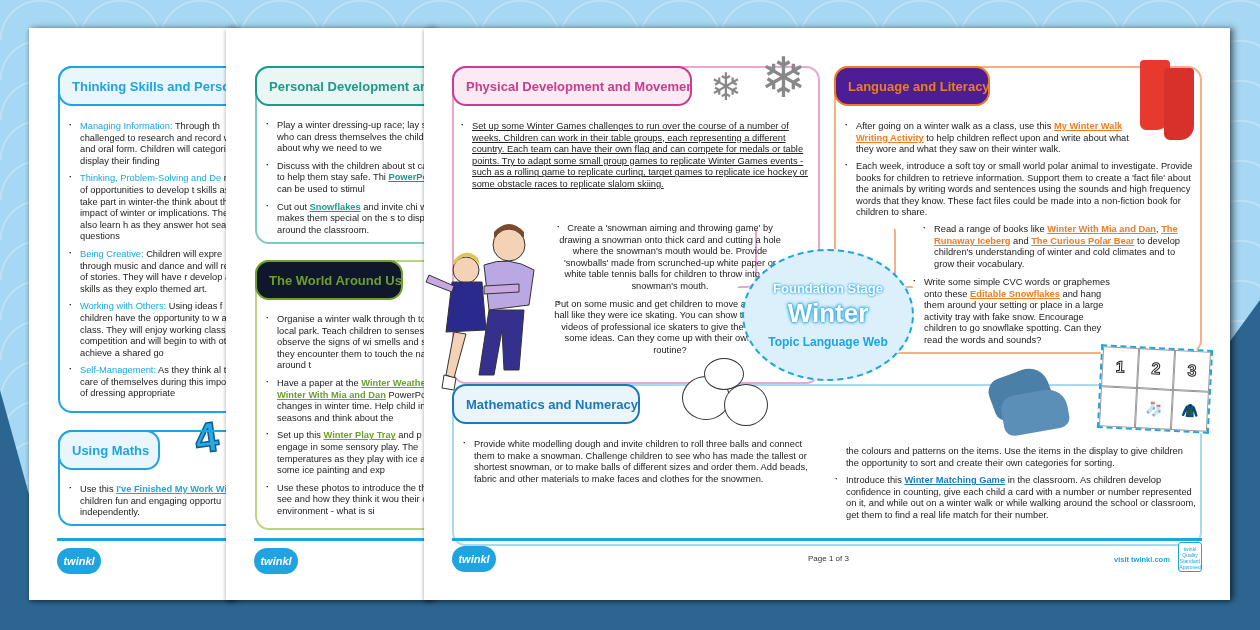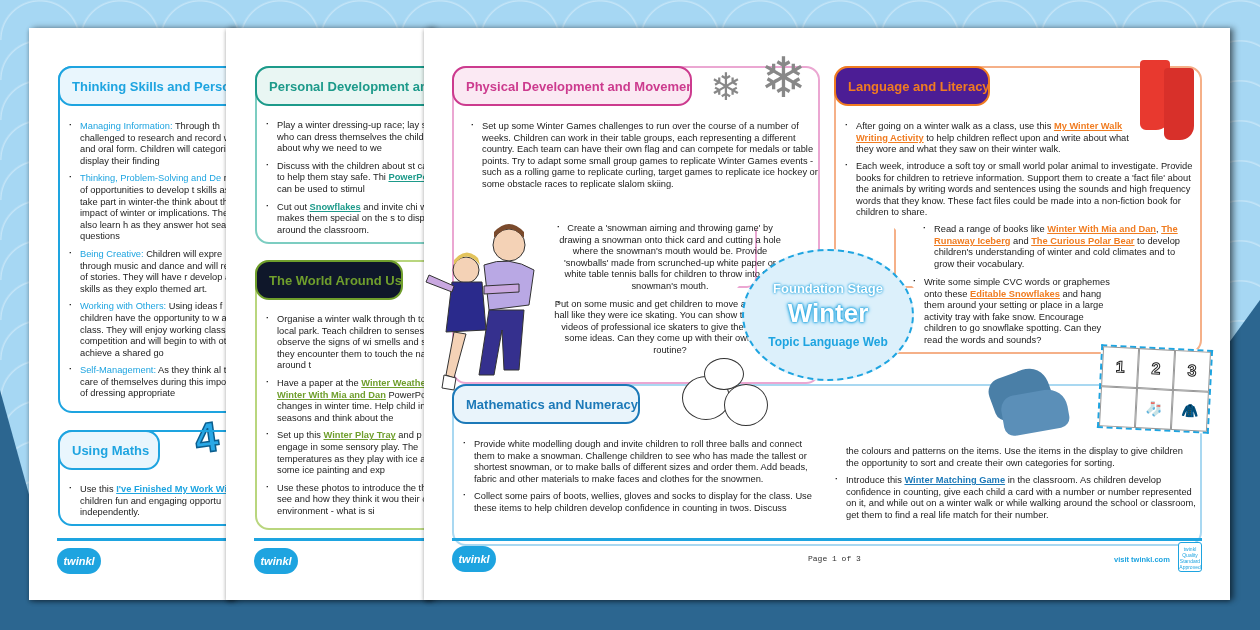--- a/index.html
+++ b/index.html
@@ -169,21 +169,21 @@
   <div class="twinkl-logo" style="left:28px; top:520px;">twinkl</div>
 </div>
 
 <div class="page page3">
 
   <div class="connector" style="left:313px; top:200px; width:20px; height:60px; border-color:transparent #eba7d2 #eba7d2 transparent; border-radius:0 0 10px 0;"></div>
   <div class="connector" style="left:470px; top:200px; width:20px; height:60px; border-color:transparent transparent #f5b088 #f5b088; border-radius:0 0 0 10px;"></div>
 
   <div class="section pink" style="left:28px; top:38px; width:368px; height:318px;">
     <div class="section-head" style="width:240px;">Physical Development and Movement</div>
-    <ul style="left:14px; top:53px; width:356px;">
+    <ul style="left:4px; top:53px; width:356px;text-decoration:underline;">
       <li><span>Set up some Winter Games challenges to run over the course of a number of weeks. Children can work in their table groups, each representing a different country. Each team can have their own flag and can compete for medals or table points. Try to adapt some small group games to replicate Winter Games events - such as a rolling game to replicate curling, target games to replicate ice hockey or some obstacle races to replicate slalom skiing.</span></li>
     </ul>
     <ul style="left:100px; top:155px; width:232px; text-align:center;">
       <li style="padding-left:0"><span>Create a 'snowman aiming and throwing game' by drawing a snowman onto thick card and cutting a hole where the snowman's mouth would be. Provide 'snowballs' made from scrunched-up white paper or white table tennis balls for children to throw into the snowman's mouth.</span></li>
       <li style="padding-left:0"><span>Put on some music and get children to move around the hall like they were ice skating. You can show them some videos of professional ice skaters to give the children some ideas. Can they come up with their own short routine?</span></li>
     </ul>
   </div>
   <div class="snowflake" style="left:286px; top:40px; font-size:38px;">❄</div>
   <div class="snowflake" style="left:336px; top:22px; font-size:56px;">❄</div>
 
@@ -216,21 +216,20 @@
       <li><span>Write some simple CVC words or graphemes onto these </span><span class="lnk" style="color:#f07c21">Editable Snowflakes</span><span> and hang them around your setting or place in a large activity tray with fake snow. Encourage children to go snowflake spotting. Can they read the words and sounds?</span></li>
     </ul>
   </div>
   <div class="boot" style="left:716px; top:32px; width:30px; height:70px;"></div>
   <div class="boot" style="left:740px; top:40px; width:30px; height:72px; background:#d8302a;"></div>
 
   <div class="section mathblue" style="left:28px; top:356px; width:750px; height:162px;">
     <div class="section-head" style="width:188px;">Mathematics and Numeracy</div>
     <ul style="left:6px; top:53px; width:364px;">
       <li><span>Provide white modelling dough and invite children to roll three balls and connect them to make a snowman. Challenge children to see who has made the tallest or shortest snowman, or to make balls of different sizes and order them. Add beads, fabric and other materials to make faces and clothes for the snowmen.</span></li>
-      <li><span>Collect some pairs of boots, wellies, gloves and socks to display for the class. Use these items to help children develop confidence in counting in twos. Discuss</span></li>
     </ul>
     <ul style="left:378px; top:60px; width:366px;">
       <li style="padding-left:14px;" class="nobullet"><span>the colours and patterns on the items. Use the items in the display to give children the opportunity to sort and create their own categories for sorting.</span></li>
       <li><span>Introduce this </span><span class="lnk" style="color:#1c79b8">Winter Matching Game</span><span> in the classroom. As children develop confidence in counting, give each child a card with a number or number represented on it, and while out on a winter walk or while walking around the school or classroom, get them to find a real life match for their number.</span></li>
     </ul>
   </div>
 
   <div class="snowball" style="left:258px; top:348px; width:48px; height:44px;"></div>
   <div class="snowball" style="left:300px; top:356px; width:44px; height:42px;"></div>
   <div class="snowball" style="left:280px; top:330px; width:40px; height:32px;"></div>
@@ -247,18 +246,18 @@
     <div class="card-cell">1</div>
     <div class="card-cell">2</div>
     <div class="card-cell">3</div>
     <div class="card-cell item"></div>
     <div class="card-cell item">🧦</div>
     <div class="card-cell item">🧥</div>
   </div>
 
   <div class="footer-line" style="top:510px; width:750px;"></div>
   <div class="twinkl-logo" style="left:28px; top:518px;">twinkl</div>
-  <div class="page-num" style="left:384px; top:526px;font-family:Liberation Mono, monospace;">Page 1 of 3</div>
+  <div class="page-num" style="left:384px; top:526px;">Page 1 of 3</div>
   <div class="visit" style="left:690px; top:527px;">visit twinkl.com</div>
   <div class="badge" style="left:754px; top:514px;">twinkl Quality Standard Approved</div>
 </div>
 
 <style>.nobullet::before{content:"" !important;}</style>
 
 </body></html>

